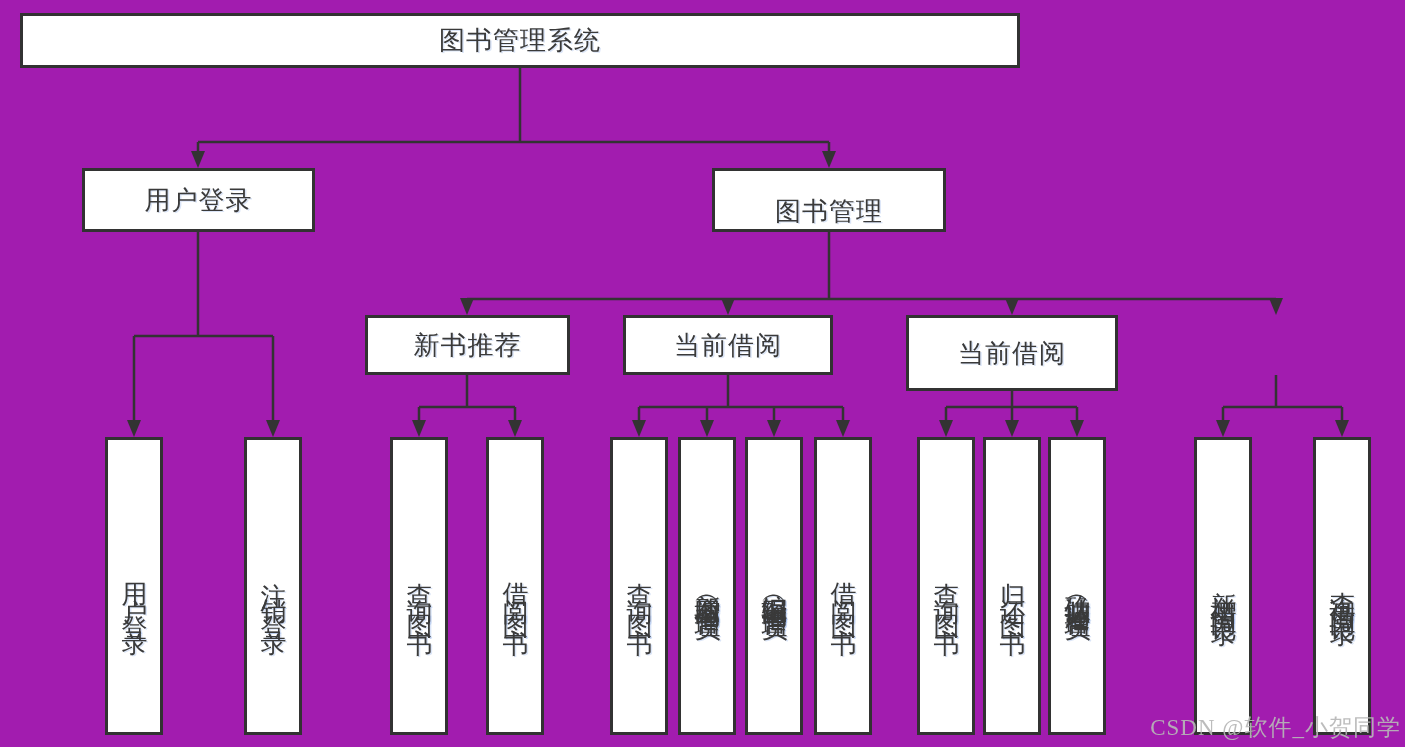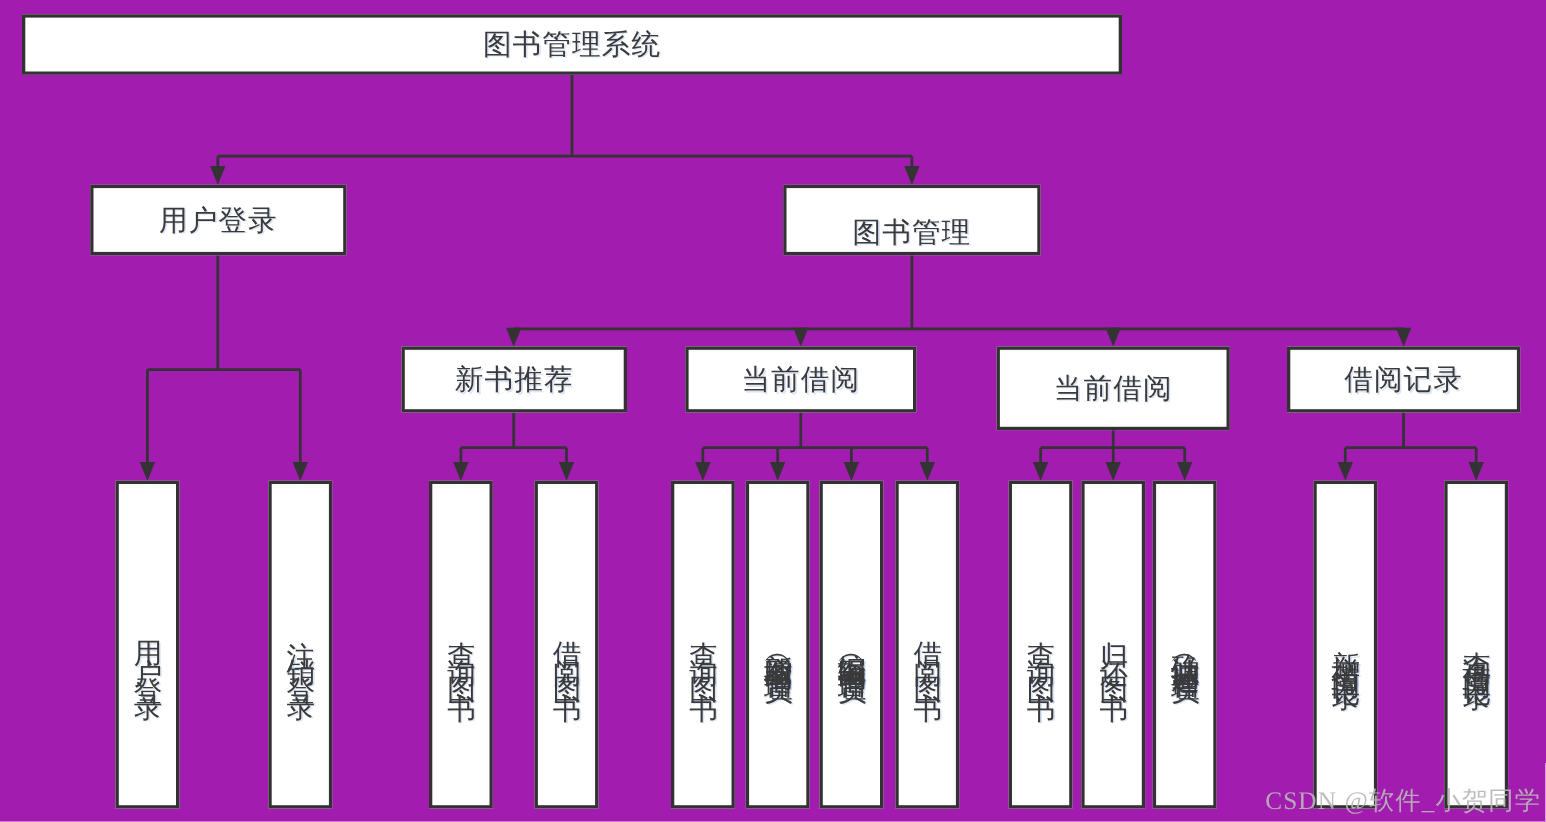--- a/index.html
+++ b/index.html
@@ -109,23 +109,20 @@
 
   <div class="box" style="left:365px; top:315px; width:205px; height:60px;">
     <span class="h-text">新书推荐</span>
   </div>
   <div class="box" style="left:623px; top:315px; width:210px; height:60px;">
     <span class="h-text">当前借阅</span>
   </div>
   <div class="box" style="left:906px; top:315px; width:212px; height:76px;">
     <span class="h-text">当前借阅</span>
   </div>
-  <div class="box" style="left:1170px; top:315px; width:212px; height:60px;">
-    <span class="h-text">借阅记录</span>
-  </div>
 
   <div class="box leaf" style="left:105px;">
     <span class="v-text" style="letter-spacing: 16px; padding-top: 16px;">用户登录</span>
   </div>
   <div class="box leaf" style="left:244px;">
     <span class="v-text" style="letter-spacing: 16px; padding-top: 16px;">注销登录</span>
   </div>
 
   <div class="box leaf" style="left:390px;">
     <span class="v-text" style="letter-spacing: 16px; padding-top: 16px;">查询图书</span>

